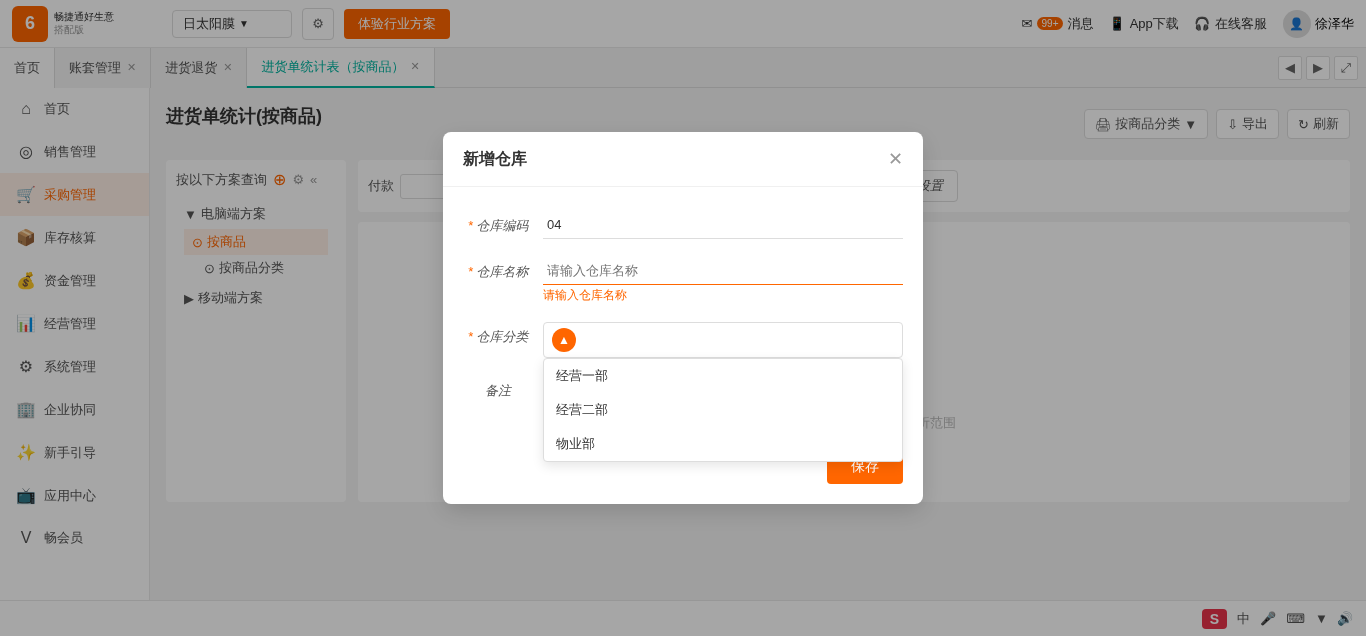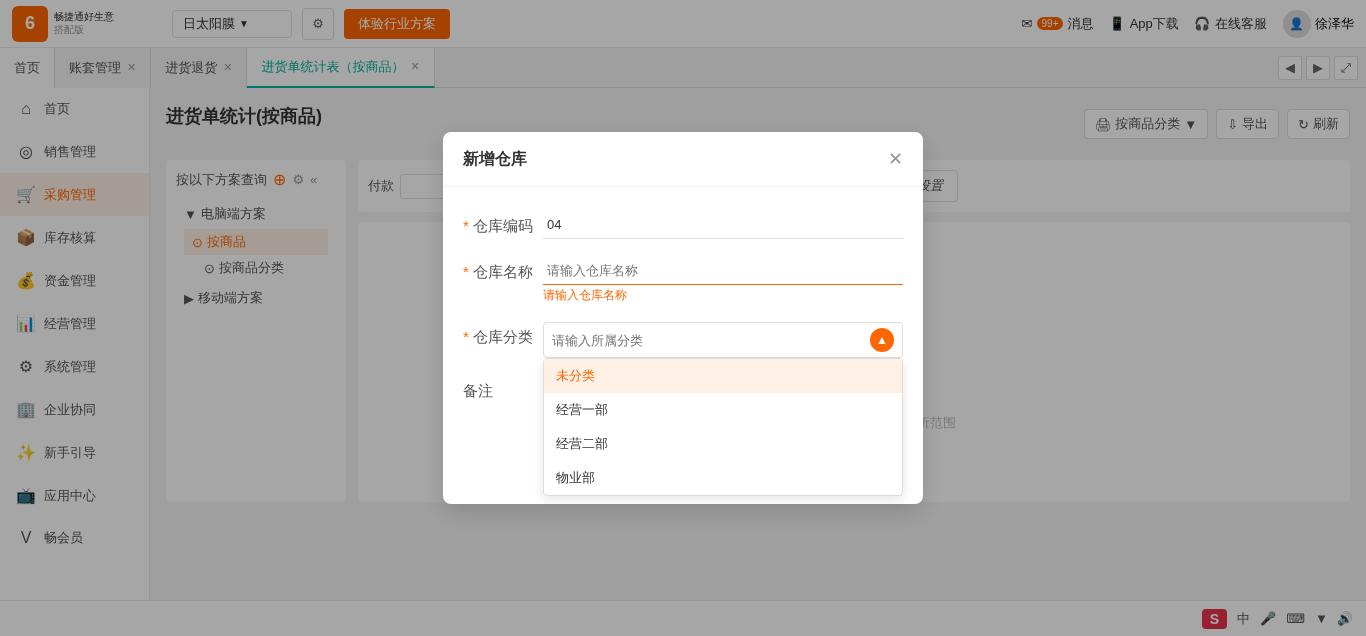--- a/index.html
+++ b/index.html
@@ -203,23 +203,24 @@
       display: flex; align-items: center; justify-content: space-between;
     }
     .dialog-title { font-size: 16px; font-weight: bold; color: #333; }
     .dialog-close { cursor: pointer; color: #999; font-size: 18px; }
     .dialog-body { padding: 24px 20px 16px; }
     .form-row {
       display: flex; align-items: flex-start;
       margin-bottom: 18px; gap: 0;
     }
     .form-label {
-      width: 80px; text-align: left; padding-right: 10px;
-      color: #555; font-size: 15px; padding-top: 6px;
+      width: 80px; text-align: center; padding-right: 10px;
+      color: #555; font-size: 13px; padding-top: 6px;
       flex-shrink: 0;
+      font-style: italic;
     }
     .required { color: #ff6600; }
     .form-control-wrap { flex: 1; position: relative; }
     .form-input {
       width: 100%; border: none; border-bottom: 1px solid #ddd;
       padding: 6px 4px; font-size: 13px; outline: none;
       background: transparent;
     }
     .form-input.error { border-bottom: 1px solid #ff6600; }
     .error-msg { color: #ff6600; font-size: 12px; margin-top: 2px; }
@@ -524,25 +525,23 @@
       </div>
 
       <div class="form-row">
         <div class="form-label">
           <span class="required">*</span>
           <span>仓库分类</span>
         </div>
         <div class="form-control-wrap">
           <div class="dropdown-wrap">
             <div class="dropdown-input-row">
-              <input type="text" placeholder="请输入所属分类" style="">
               <div class="dropdown-arrow">▲</div>
             </div>
             <div class="dropdown-list">
-              <div class="dropdown-item selected">未分类</div>
               <div class="dropdown-item">经营一部</div>
               <div class="dropdown-item">经营二部</div>
               <div class="dropdown-item">物业部</div>
             </div>
           </div>
         </div>
       </div>
 
       <div class="form-row">
         <div class="form-label">

